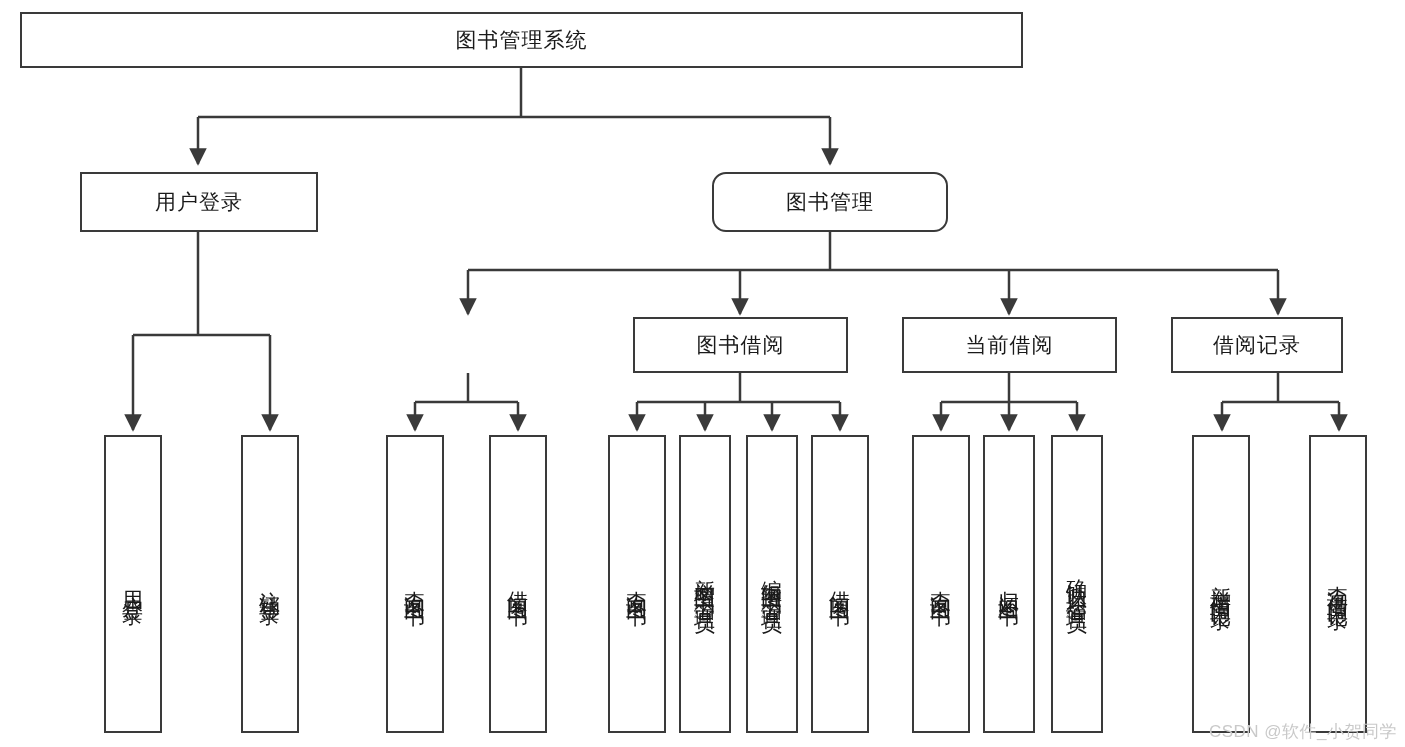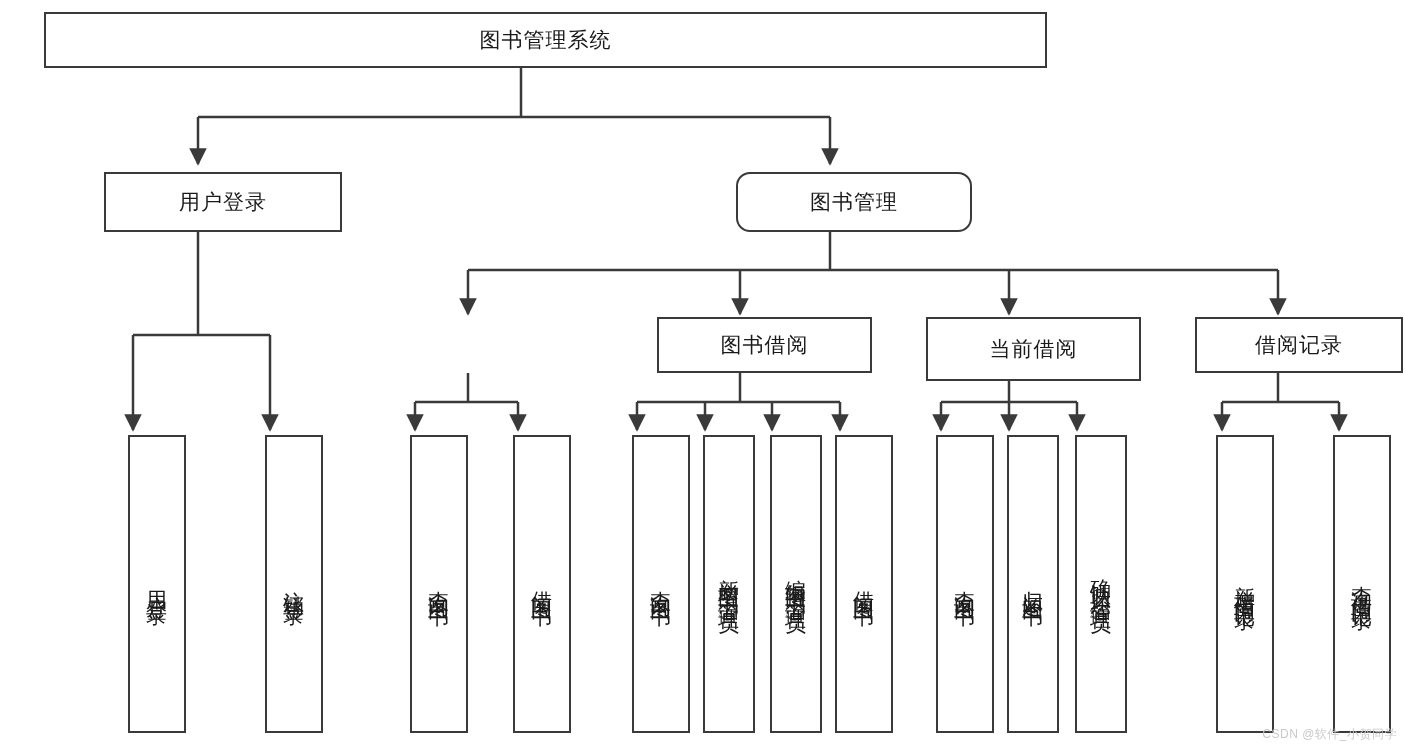--- a/index.html
+++ b/index.html
@@ -26,41 +26,40 @@
   }
   .node {
     position: absolute;
     box-sizing: border-box;
     border: 2.5px solid #3a3a3a;
     background: #ffffff;
     display: flex;
     align-items: center;
     justify-content: center;
     color: #1a1a1a;
-    margin-left: 24px;
   }
   .node.h {
     font-size: 21px;
     letter-spacing: 1px;
   }
   .node.v {
     font-size: 21px;
   }
   .node.v .vtext {
     writing-mode: vertical-rl;
     text-orientation: upright;
     letter-spacing: 5px;
     line-height: 1;
     white-space: nowrap;
   }
   .watermark {
     position: absolute;
     right: 8px;
     bottom: 4px;
-    font-size: 12px;
+    font-size: 17px;
     color: #c9c9c9;
     letter-spacing: 0.5px;
     white-space: nowrap;
     pointer-events: none;
   }
 </style>
 </head>
 <body>
 
 <div id="stage">
@@ -122,24 +121,24 @@
   <div class="node h" style="left:80px; top:172px; width:238px; height:60px;">
     <span>用户登录</span>
   </div>
   <div class="node h" style="left:712px; top:172px; width:236px; height:60px;border-radius:14px;">
     <span>图书管理</span>
   </div>
 
   <div class="node h" style="left:633px; top:317px; width:215px; height:56px;justify-content:center;">
     <span>图书借阅</span>
   </div>
-  <div class="node h" style="left:902px; top:317px; width:215px; height:64px;">
+  <div class="node h" style="left:902px; top:317px; width:215px; height:56px;">
     <span>当前借阅</span>
   </div>
-  <div class="node h" style="left:1171px; top:317px; width:208px; height:56px;">
+  <div class="node h" style="left:1171px; top:317px; width:172px; height:56px;">
     <span>借阅记录</span>
   </div>
 
   <div class="node v" style="left:104px; top:435px; width:58px; height:298px;">
     <span class="vtext">用户登录</span>
   </div>
   <div class="node v" style="left:241px; top:435px; width:58px; height:298px;">
     <span class="vtext">注销登录</span>
   </div>
 

